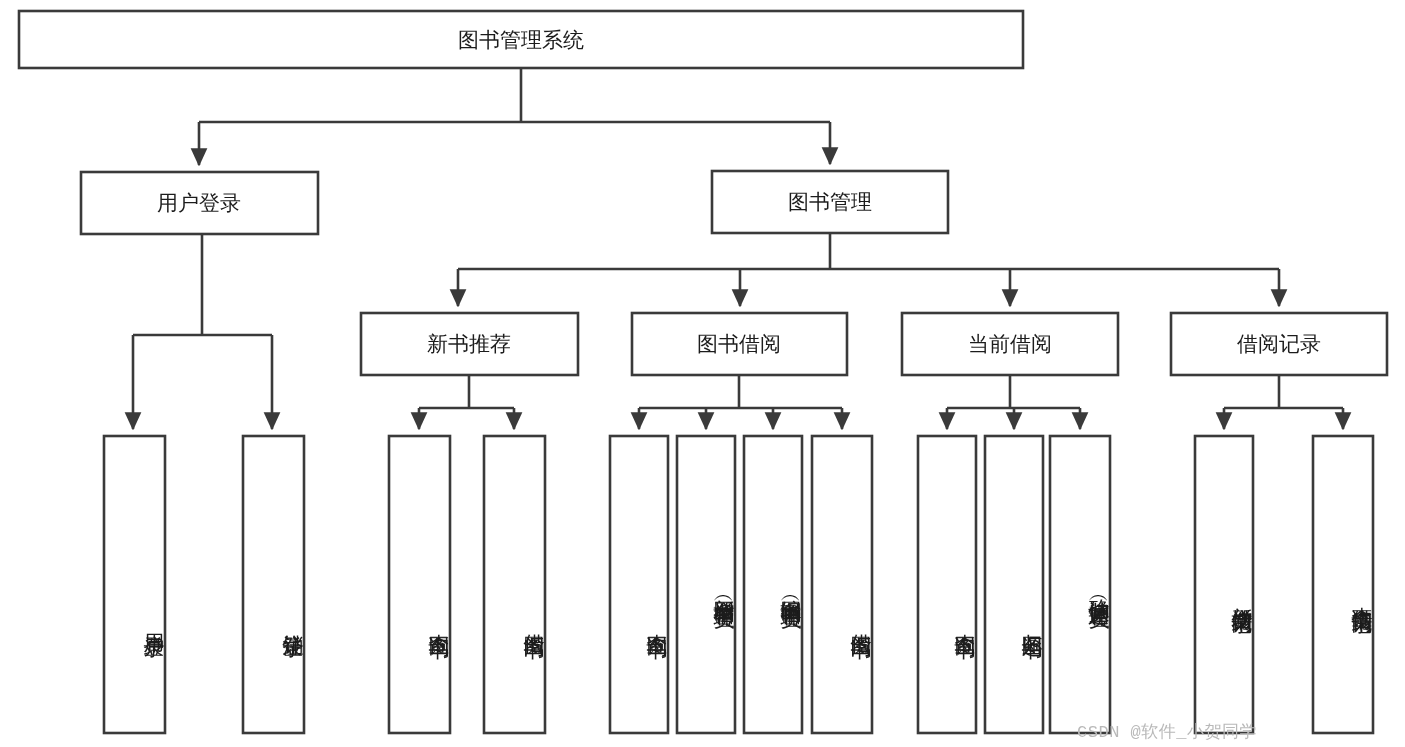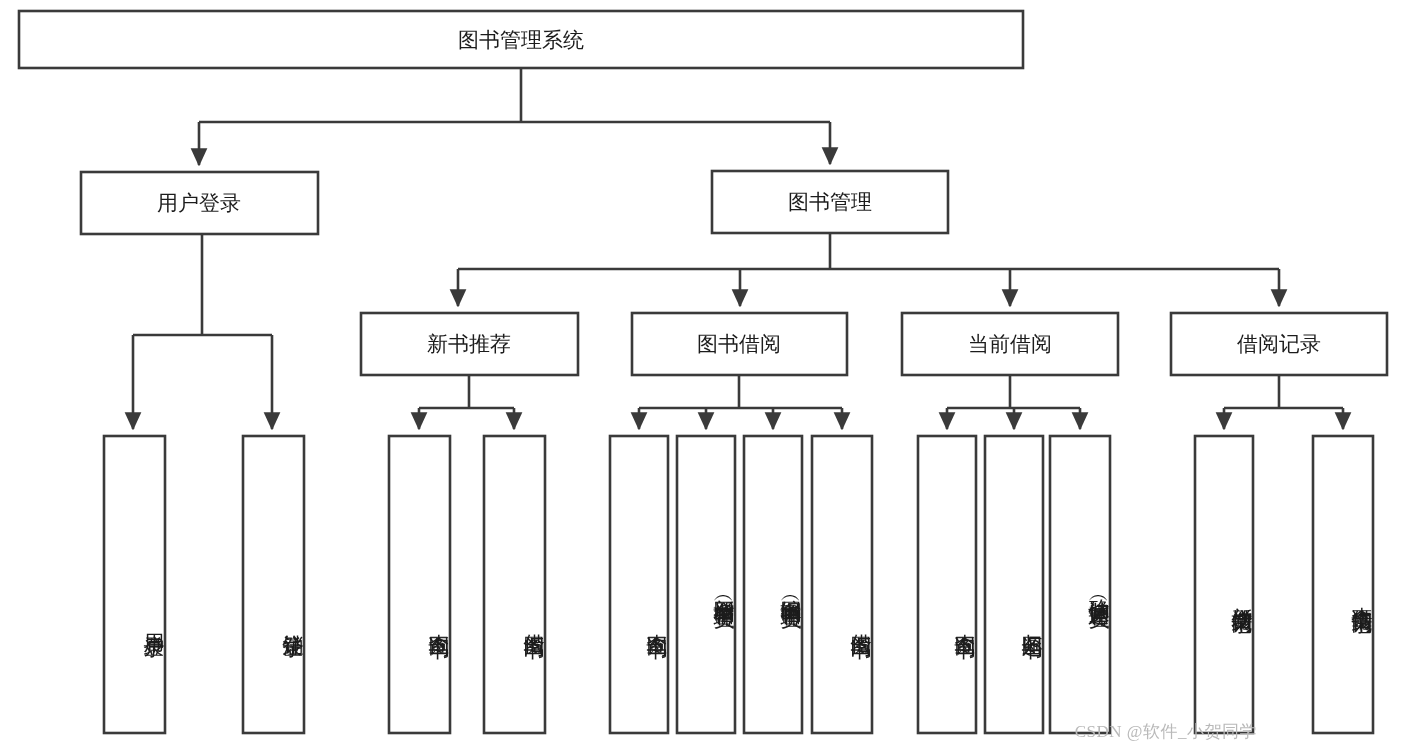--- a/index.html
+++ b/index.html
@@ -60,21 +60,21 @@
     display: flex;
     align-items: flex-start;
     justify-content: center;
     white-space: nowrap;
     user-select: none;
   }
   .watermark {
     position: absolute;
     right: 8px;
     bottom: 4px;
-    font-family: Liberation Serif, serif;
+    font-family: Liberation Mono, monospace;
     font-size: 17px;
     color: #b9b9b9;
     white-space: nowrap;
     letter-spacing: 0.5px;
   }
 </style>
 </head>
 <body>
 
 <div id="diagram-root">

